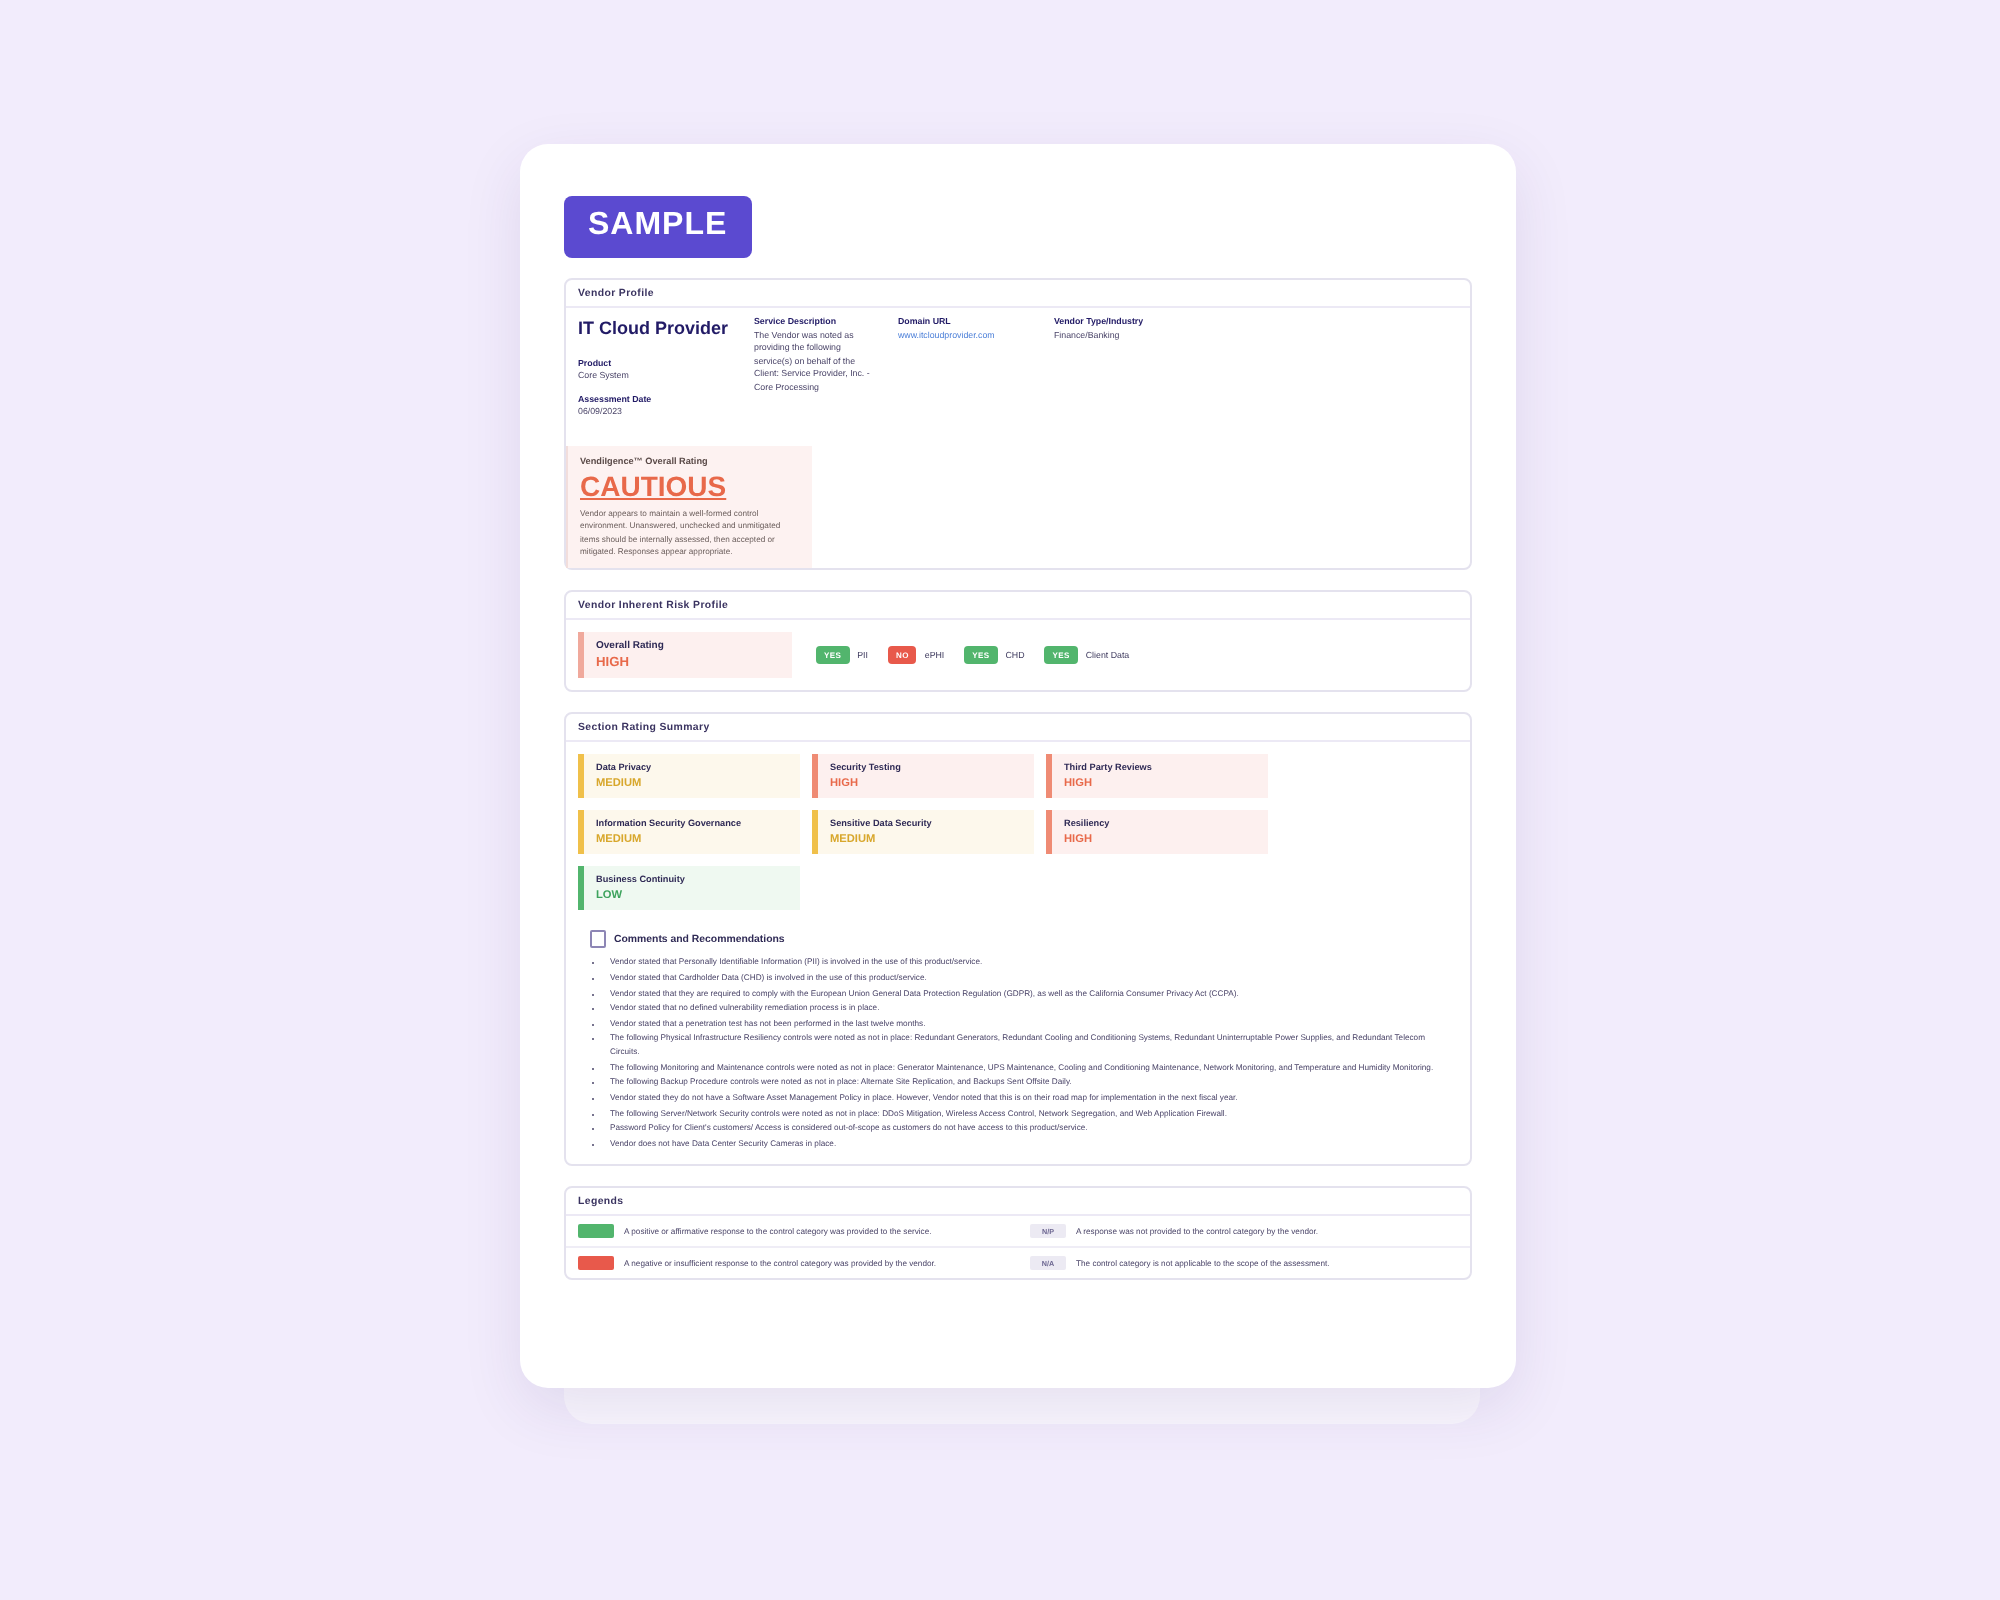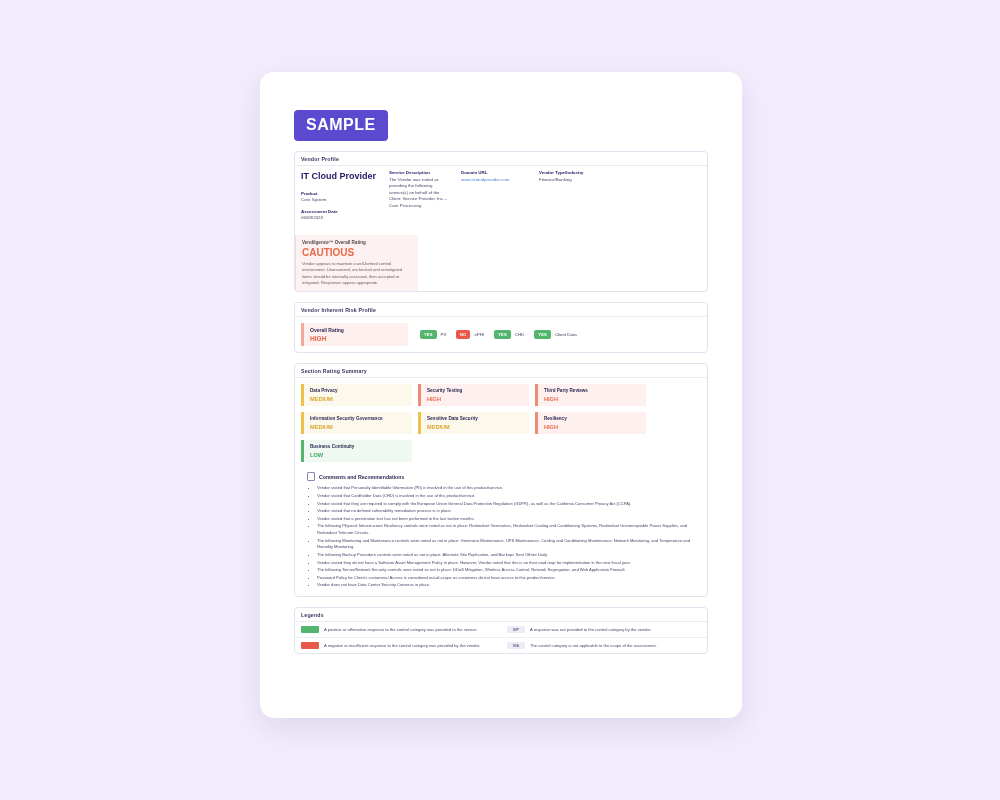--- a/index.html
+++ b/index.html
@@ -24,27 +24,27 @@
     width: 458px;
     height: 620px;
     background: #ffffff;
     opacity: 0.55;
     border-radius: 14px;
   }
   .doc {
     position: absolute;
     left: 260px;
     top: 72px;
-    width: 458px;
+    width: 498px;
     height: 622px;
     background: #ffffff;
     border-radius: 14px;
     box-shadow: 0 10px 30px rgba(60,40,110,0.10);
     overflow: hidden;
-    padding: 12px;
+    padding: 0;
   }
   .inner {
     padding: 26px 22px 10px 22px;
   }
   .sample-badge {
     display: inline-block;
     background: #5b4ad0;
     color: #ffffff;
     font-weight: bold;
     font-size: 16px;
@@ -98,21 +98,21 @@
   .vp-right {
     width: 110px;
     background: #fdf2f1;
     border-left: 1px solid #f2dedc;
     padding: 5px 6px;
   }
   .vp-right .hdr {
     font-size: 4.6px; color: #5a4a48; font-weight:bold; margin-bottom:2px;
   }
   .vp-right .rating {
-    font-size: 10px; font-weight: bold; color: #e8694a; margin: 1px 0 3px 0;
+    font-size: 14px; font-weight: bold; color: #e8694a; margin: 1px 0 3px 0; text-decoration: underline;
   }
   .vp-right .body { font-size: 4.1px; color: #6a5d5b; line-height: 1.55; }
 
   
   .irp-row { display: flex; align-items: center; gap: 8px; }
   .irp-overall {
     background: #fdf0ef;
     border-left: 3px solid #f0a99c;
     padding: 4px 6px;
     width: 92px;

